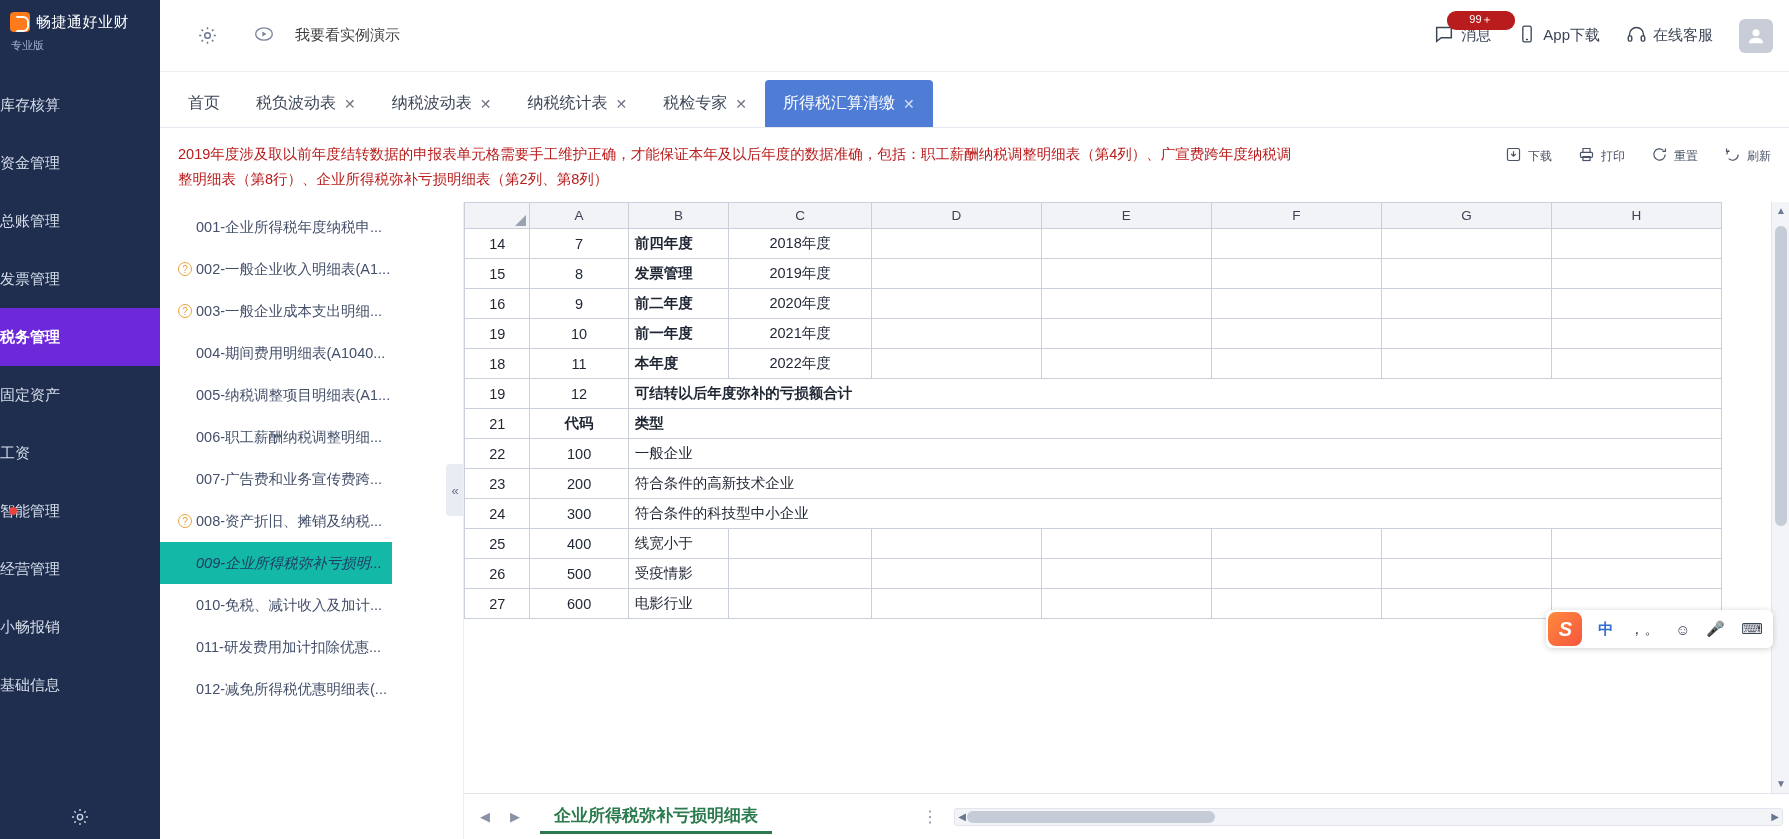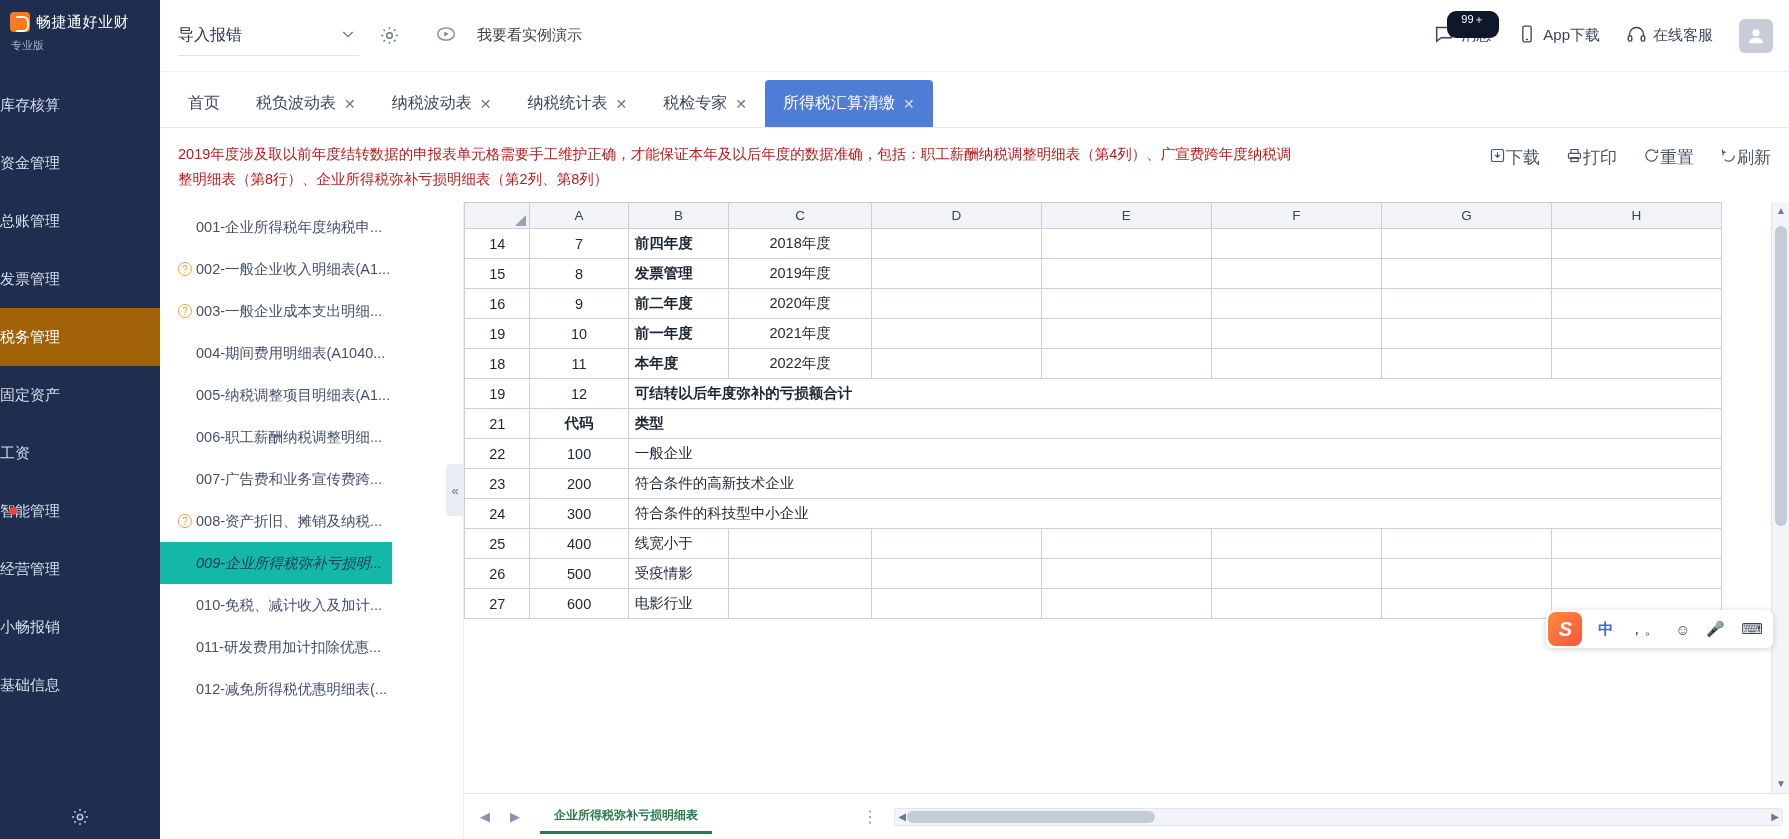--- a/index.html
+++ b/index.html
@@ -35,21 +35,21 @@
   }
   .brand-name { font-size: 15px; color: #fff; letter-spacing: .5px; }
   .brand-sub { font-size: 11px; color: #9fb0cc; margin-top: 6px; padding-left: 1px; }
 
   .nav { margin-top: 4px; }
   .nav-item {
     height: 58px; display: flex; align-items: center;
     font-size: 15px; color: #d6deea;
     position: relative; cursor: pointer;
   }
-  .nav-item.active { background: #a16207; color: #ffffff; }
+  .nav-item.active { background: #6d28d9; color: #ffffff; font-weight: bold; }
   .nav-dot {
     width: 8px; height: 8px; border-radius: 50%; background: #e8453c;
     position: absolute; left: 9px; top: 50%; margin-top: -4px;
   }
   .nav-gear {
     position: absolute; left: 0; bottom: 0; width: 160px; height: 44px;
     display: flex; align-items: center; justify-content: center;
     color: #c9d3e6;
   }
 
@@ -76,22 +76,22 @@
     display: flex; align-items: center; gap: 21px; margin-left: 30px;
     font-size: 15px; color: #404040; cursor: pointer;
   }
   .topbar-spacer { flex: 1 1 auto; }
   .top-action {
     display: flex; align-items: center; gap: 6px; margin-left: 26px;
     font-size: 15px; color: #3c4556; cursor: pointer; position: relative;
   }
   .badge {
     position: absolute; top: -12px; left: 14px;
-    background: #0f172a; color: #fff; font-size: 11px; line-height: 17px;
-    height: 27px; padding: 0 14px; border-radius: 9px; white-space: nowrap;
+    background: #b91c1c; color: #fff; font-size: 11px; line-height: 17px;
+    height: 19px; padding: 0 22px; border-radius: 9px; white-space: nowrap;
   }
   .avatar {
     width: 34px; height: 34px; border-radius: 6px; background: #c7ccd6;
     margin-left: 26px; display: flex; align-items: center; justify-content: center;
     color: #fff; cursor: pointer;
   }
 
   
   .tabs {
     height: 56px; display: flex; align-items: stretch;
@@ -111,22 +111,22 @@
     padding: 14px 18px 10px 18px; position: relative;
   }
   .notice-text {
     color: #b91c1c; font-size: 14.5px; line-height: 25px; max-width: 1120px;
   }
   .notice-actions {
     position: absolute; right: 18px; top: 18px;
     display: flex; align-items: center; gap: 26px;
   }
   .notice-action {
-    display: flex; align-items: center; 
-    font-size: 17px; color: #4a5466; cursor: pointer;
+    display: flex; align-items: center; gap: 6px;
+    font-size: 12px; color: #4a5466; cursor: pointer;
   }
 
   
   .content { flex: 1 1 auto; display: flex; min-height: 0; position: relative; }
 
   
   .tree {
     width: 304px; flex: 0 0 304px; padding-top: 4px;
     border-right: 1px solid #eceff4; position: relative; overflow: hidden;
   }
@@ -197,21 +197,21 @@
   .sheetbar {
     height: 46px; flex: 0 0 46px; border-top: 1px solid #e2e6ec;
     display: flex; align-items: center; padding: 0 6px; background: #fff;
   }
   .nav-arrow {
     width: 30px; height: 30px; display: flex; align-items: center; justify-content: center;
     color: #8a93a5; font-size: 13px; cursor: pointer;
   }
   .sheet-tab {
     height: 34px; display: flex; align-items: center; padding: 0 14px;
-    font-size: 12px; color: #2a7a4d; font-weight: bold;
+    font-size: 17px; color: #2a7a4d; font-weight: bold;
     border-bottom: 3px solid #2a7a4d; margin-left: 10px; cursor: pointer;
   }
   .sheet-menu { margin-left: 150px; color: #8a93a5; cursor: pointer; letter-spacing: 2px; }
   .hscroll {
     margin-left: 14px; flex: 1 1 auto; height: 18px; background: #f3f4f7;
     border: 1px solid #e2e6ec; border-radius: 3px; position: relative;
   }
   .hscroll .thumb {
     position: absolute; left: 12px; top: 2px; height: 12px; width: 248px;
     background: #c5ccd8; border-radius: 6px;
@@ -291,28 +291,20 @@
       <svg width="20" height="20" viewBox="0 0 24 24" fill="none" stroke="currentColor" stroke-width="1.7">
         <circle cx="12" cy="12" r="3.2"></circle>
         <path d="M12 2.5v2.4M12 19.1v2.4M2.5 12h2.4M19.1 12h2.4M5.2 5.2l1.7 1.7M17.1 17.1l1.7 1.7M18.8 5.2l-1.7 1.7M6.9 17.1l-1.7 1.7"></path>
       </svg>
     </div>
   </div>
 
   <div class="main">
 
     <div class="topbar">
-      <div class="module-select">
-        <span>导入报错</span>
-        <span class="chev">
-          <svg width="16" height="16" viewBox="0 0 24 24" fill="none" stroke="currentColor" stroke-width="2">
-              <path d="M5 9l7 7 7-7"></path>
-            </svg>
-        </span>
-      </div>
       <div class="icon-btn">
         <svg width="21" height="21" viewBox="0 0 24 24" fill="none" stroke="currentColor" stroke-width="1.7">
           <circle cx="12" cy="12" r="3.2"></circle>
           <path d="M12 2.5v2.4M12 19.1v2.4M2.5 12h2.4M19.1 12h2.4M5.2 5.2l1.7 1.7M17.1 17.1l1.7 1.7M18.8 5.2l-1.7 1.7M6.9 17.1l-1.7 1.7"></path>
         </svg>
       </div>
       <div class="demo-link">
         <span>
           <svg width="20" height="20" viewBox="0 0 24 24" fill="none" stroke="#7b869c" stroke-width="1.6">
             <ellipse cx="12" cy="12" rx="10" ry="7.4"></ellipse>

